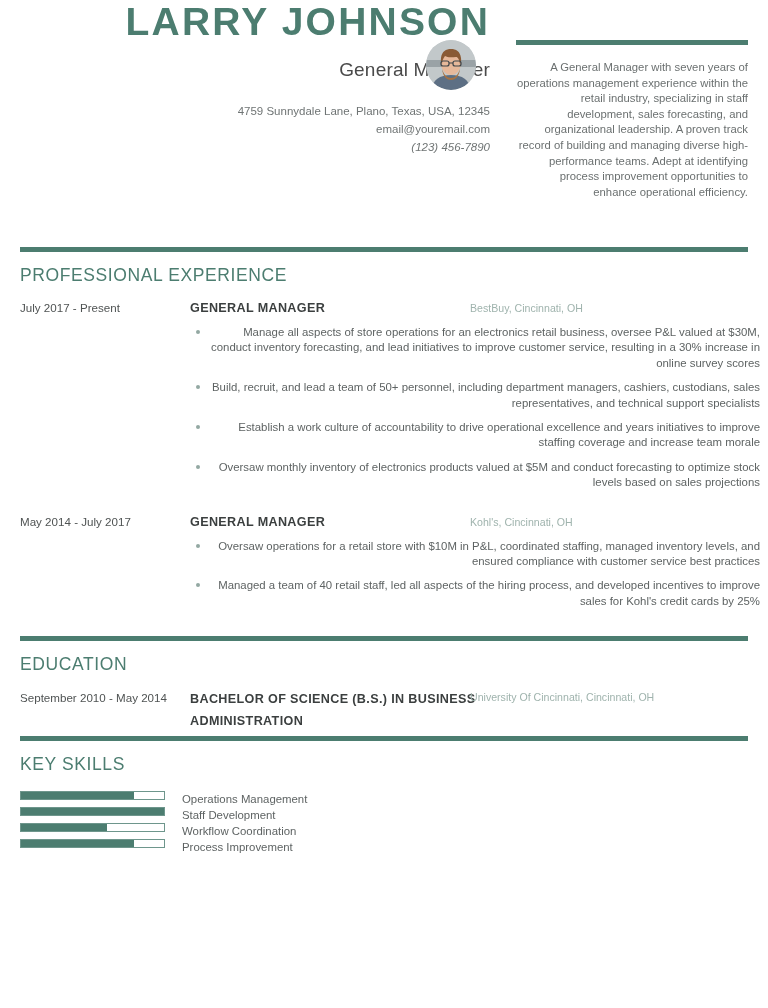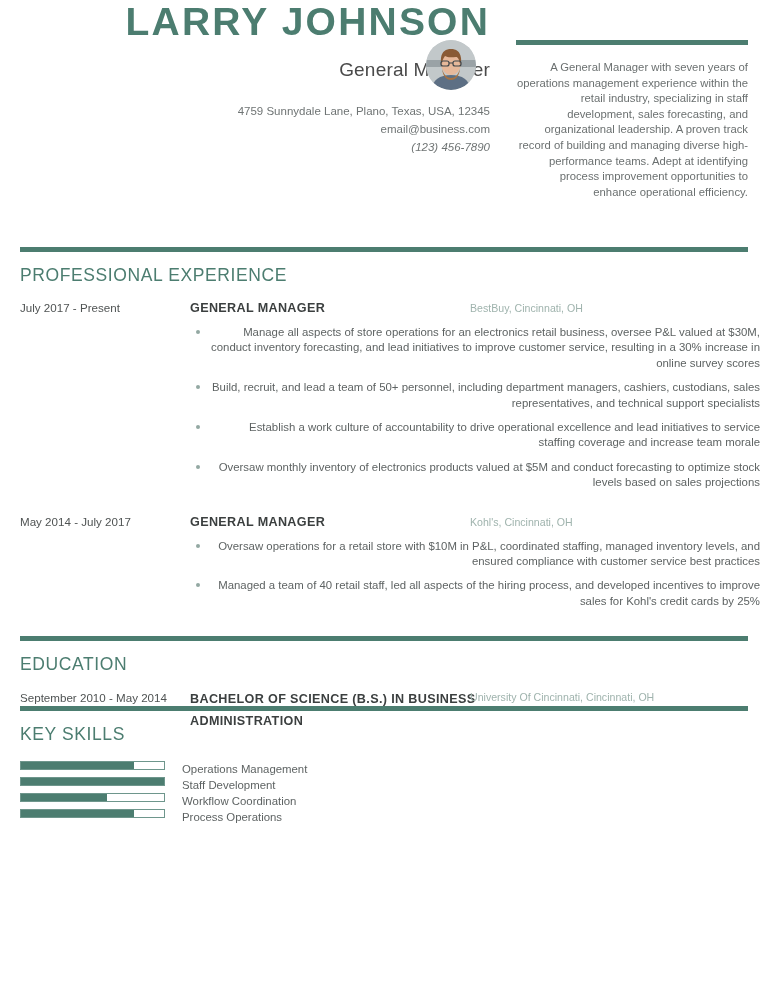--- a/index.html
+++ b/index.html
@@ -211,35 +211,35 @@
   .skill-label {
     margin-left: 17px;
     font-size: 11.4px;
     line-height: 16px;
     color: #5e6363;
     white-space: nowrap;
   }
 
   .sp-exp { margin-top: 15px; }
   .sp-edu { margin-top: 27px; }
-  .sp-skills { }
+  .sp-skills { margin-top: 30px; }
 </style>
 </head>
 <body>
 
 <div id="page">
 
   <div class="header">
 
     <div class="header-left">
       <h1 class="full-name">LARRY JOHNSON</h1>
       <div class="job-title">General Manager</div>
       <div class="contact">
         <div>4759 Sunnydale Lane, Plano, Texas, USA, 12345</div>
-        <div>email@business.com</div>
+        <div>email@youremail.com</div>
         <div class="phone">(123) 456-7890</div>
       </div>
     </div>
 
     <div class="avatar">
       <svg viewBox="0 0 50 50" xmlns="http://www.w3.org/2000/svg">
         <defs>
           <clipPath id="cir">
               <circle cx="25" cy="25" r="25"></circle>
             </clipPath>
@@ -271,21 +271,21 @@
     <div class="entry">
       <div class="entry-head">
         <div class="entry-date">July 2017 - Present</div>
         <div class="entry-role">GENERAL MANAGER</div>
         <div class="entry-org">BestBuy, Cincinnati, OH</div>
       </div>
       <div class="entry-body">
         <ul class="bullets">
           <li>Manage all aspects of store operations for an electronics retail business, oversee P&amp;L valued at $30M, conduct inventory forecasting, and lead initiatives to improve customer service, resulting in a 30% increase in online survey scores</li>
           <li>Build, recruit, and lead a team of 50+ personnel, including department managers, cashiers, custodians, sales representatives, and technical support specialists</li>
-          <li>Establish a work culture of accountability to drive operational excellence and lead initiatives to service staffing coverage and increase team morale</li>
+          <li>Establish a work culture of accountability to drive operational excellence and years initiatives to improve staffing coverage and increase team morale</li>
           <li>Oversaw monthly inventory of electronics products valued at $5M and conduct forecasting to optimize stock levels based on sales projections</li>
         </ul>
       </div>
     </div>
 
     <div class="entry" style="padding-top:22px;">
       <div class="entry-head">
         <div class="entry-date">May 2014 - July 2017</div>
         <div class="entry-role">GENERAL MANAGER</div>
         <div class="entry-org">Kohl's, Cincinnati, OH</div>
@@ -332,18 +332,18 @@
       <div class="skill-row">
         <div class="skill-bar">
           <div class="skill-fill" style="width: 60%;"></div>
         </div>
         <div class="skill-label">Workflow Coordination</div>
       </div>
       <div class="skill-row">
         <div class="skill-bar">
           <div class="skill-fill" style="width: 79%;"></div>
         </div>
-        <div class="skill-label">Process Operations</div>
+        <div class="skill-label">Process Improvement</div>
       </div>
     </div>
   </div>
 
 </div>
 
 </body></html>

